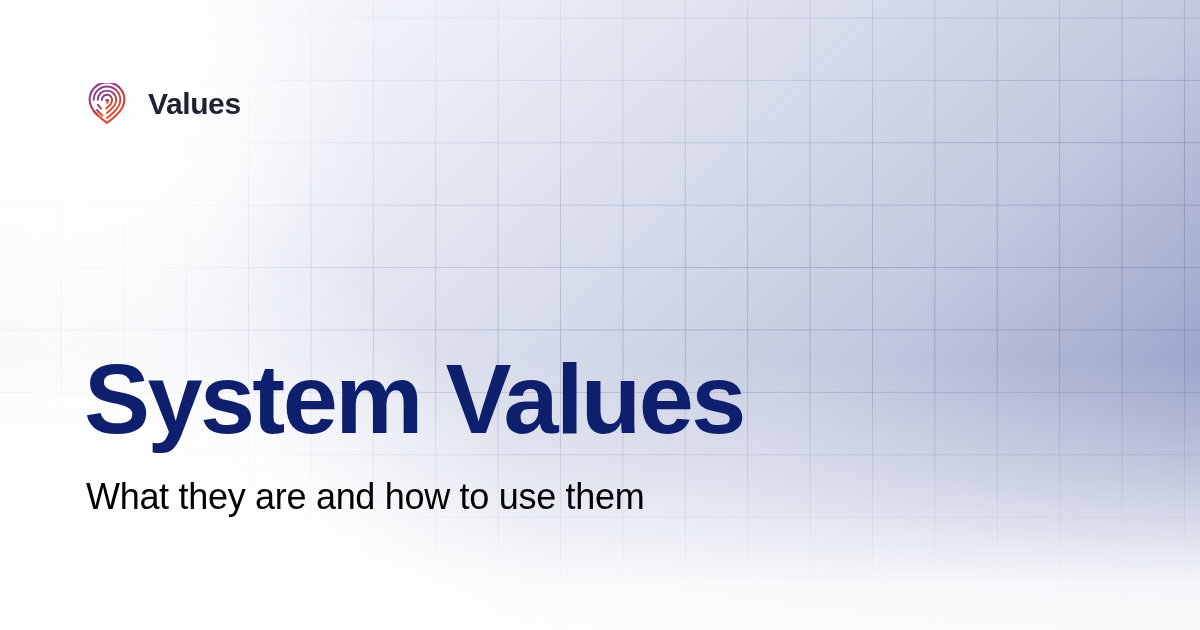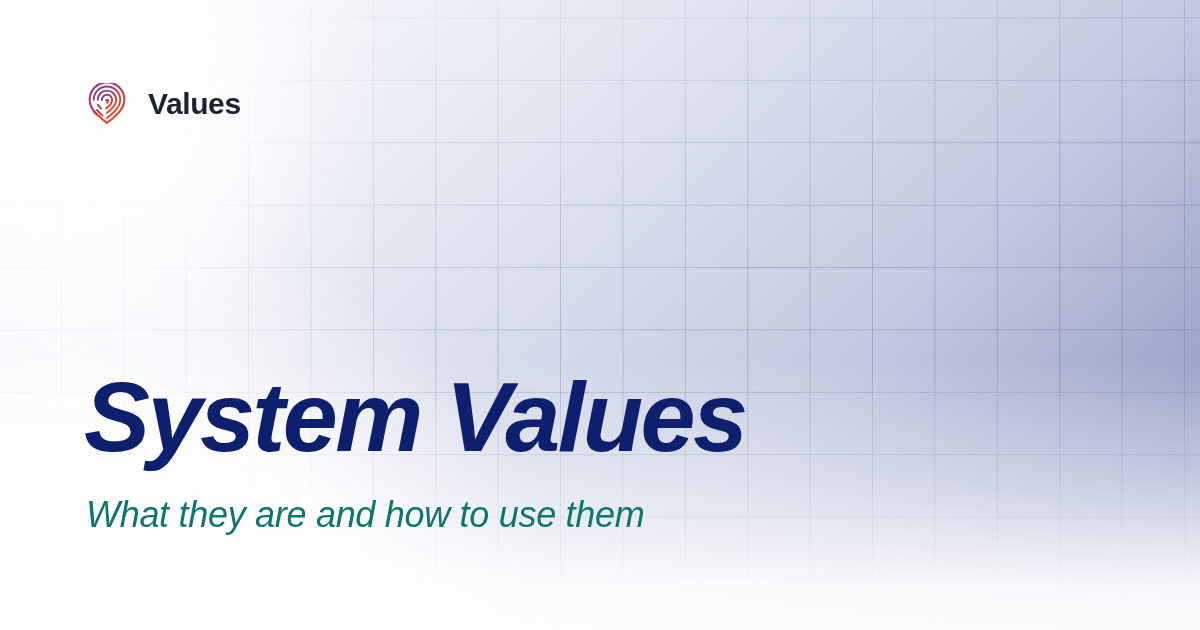--- a/index.html
+++ b/index.html
@@ -115,40 +115,39 @@
     letter-spacing: -0.4px;
     color: #1b2230;
     line-height: 1;
     white-space: nowrap;
   }
 
   
   .headline-block {
     position: absolute;
     left: 84px;
-    top: 366px;
+    top: 348px;
     width: 1010px;
-    font-style: italic;
   }
   .headline {
     margin: 0;
     font-size: 99px;
     font-weight: bold;
     line-height: 1.04;
     letter-spacing: -2.6px;
     color: #0e1f6d;
     white-space: nowrap;
   }
   .subheadline {
     margin: 24px 0 0 2px;
     font-size: 36px;
     font-weight: normal;
     line-height: 1.2;
     letter-spacing: -0.3px;
-    color: #0f766e;
+    color: #000000;
     white-space: nowrap;
   }
 </style>
 </head>
 <body>
 
 <div class="og-card">
 
   <div class="bg-base"></div>
   <div class="bg-grid"></div>

